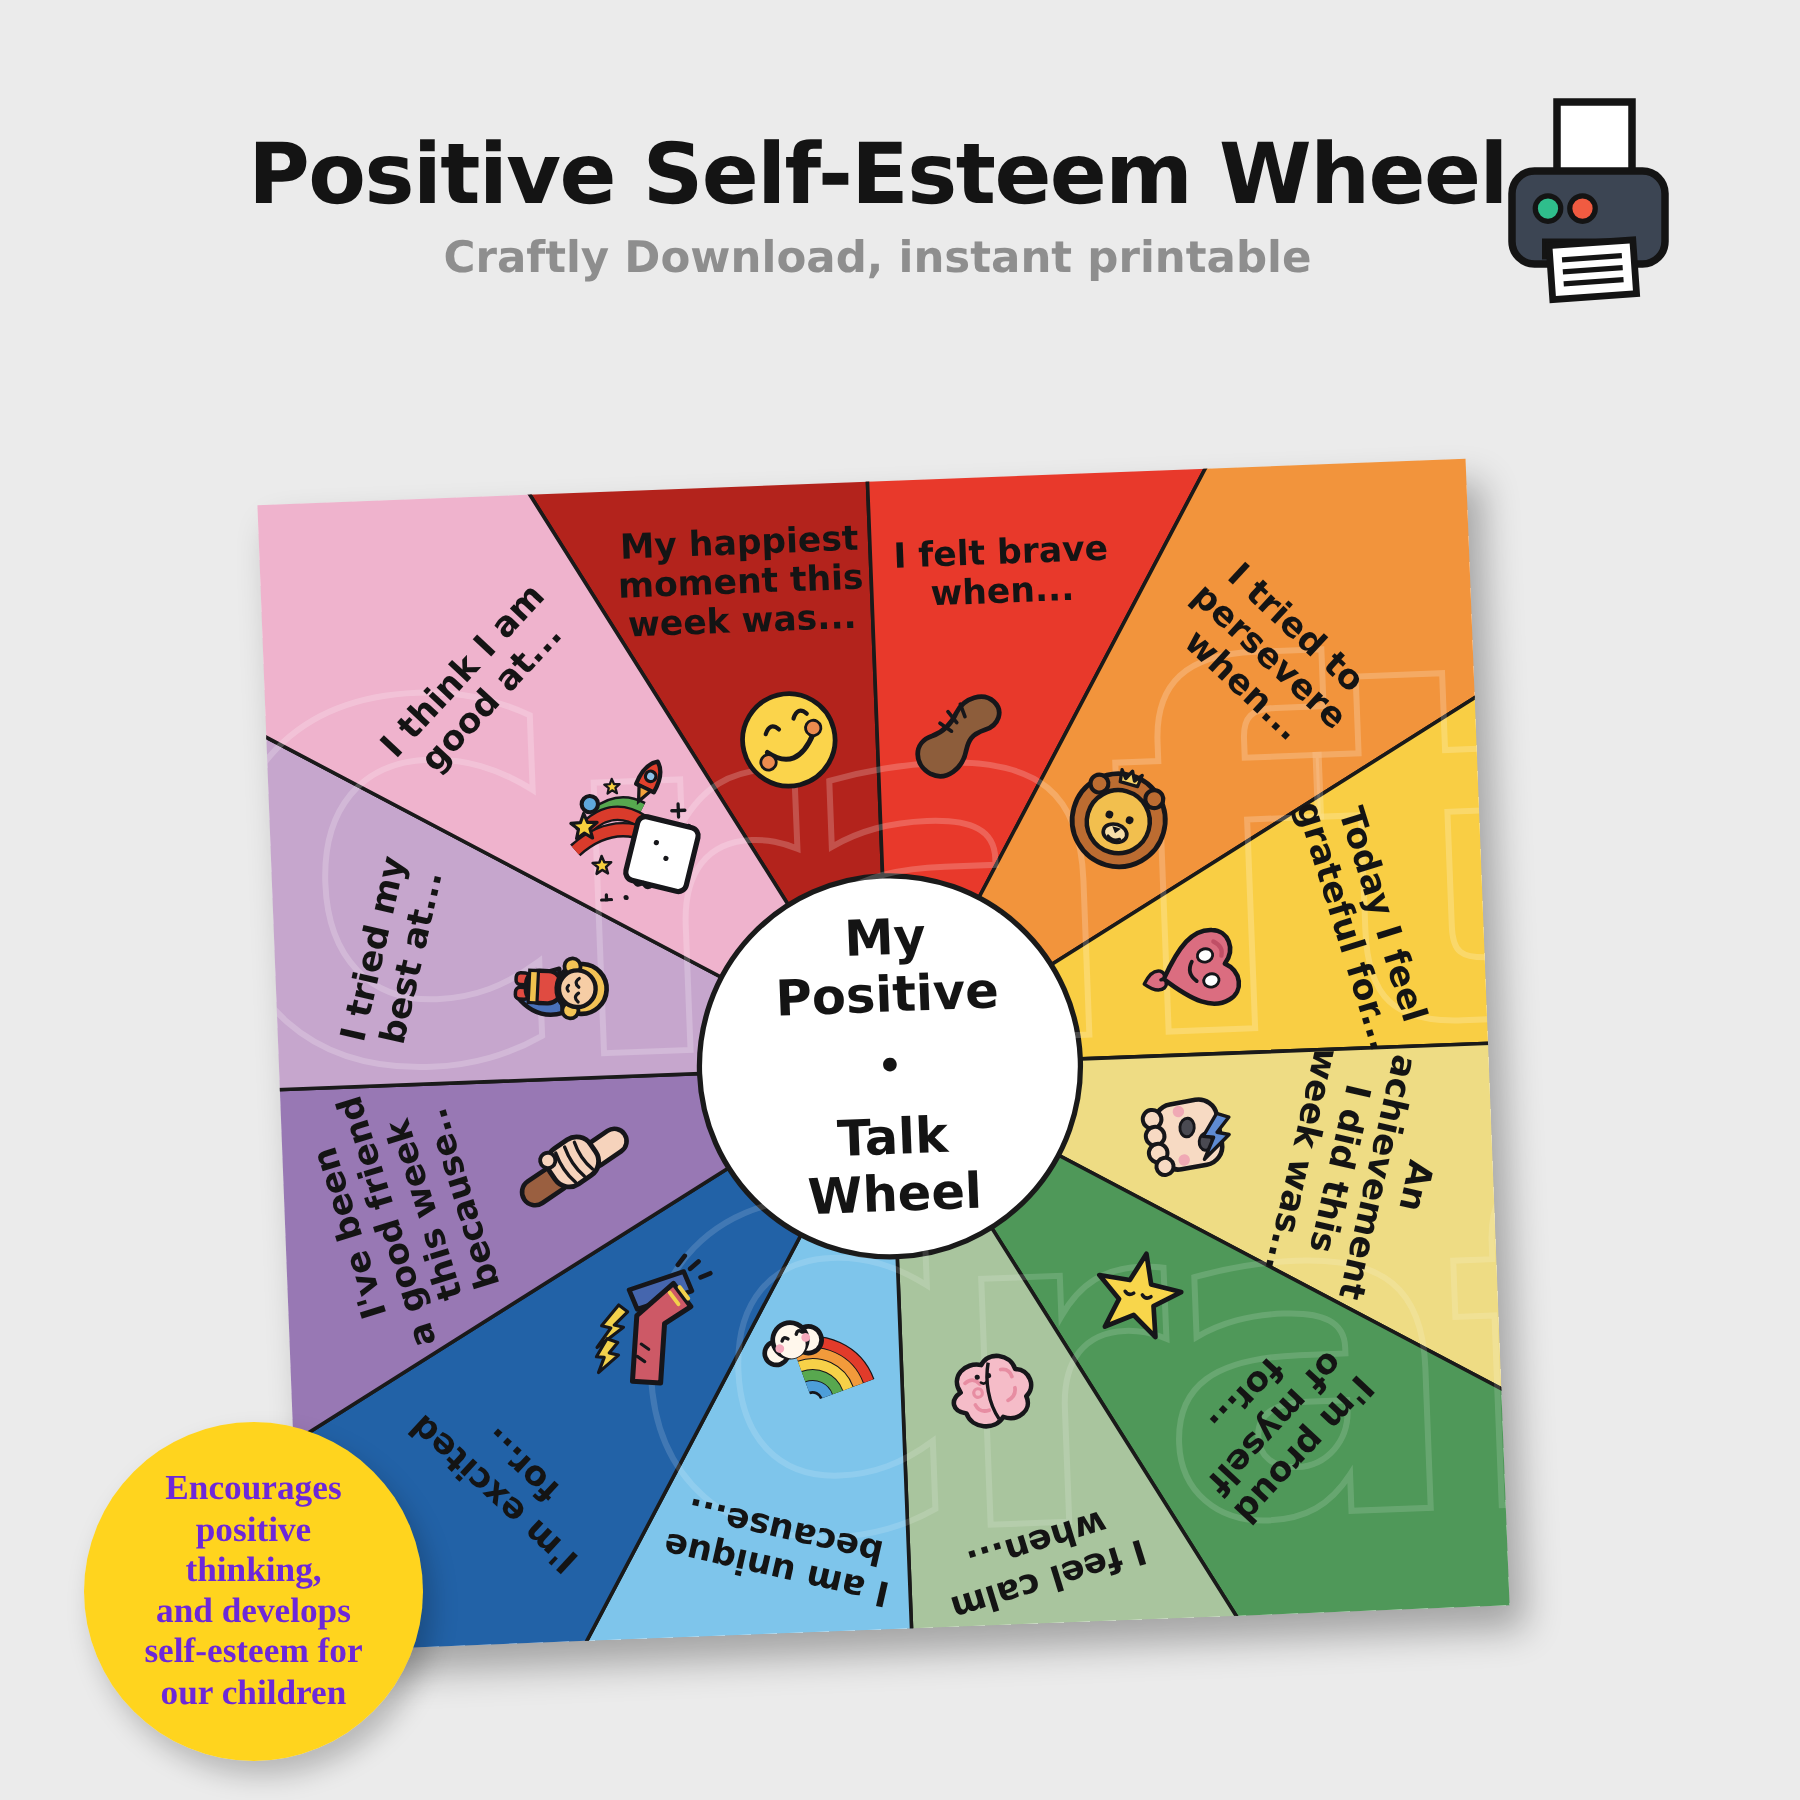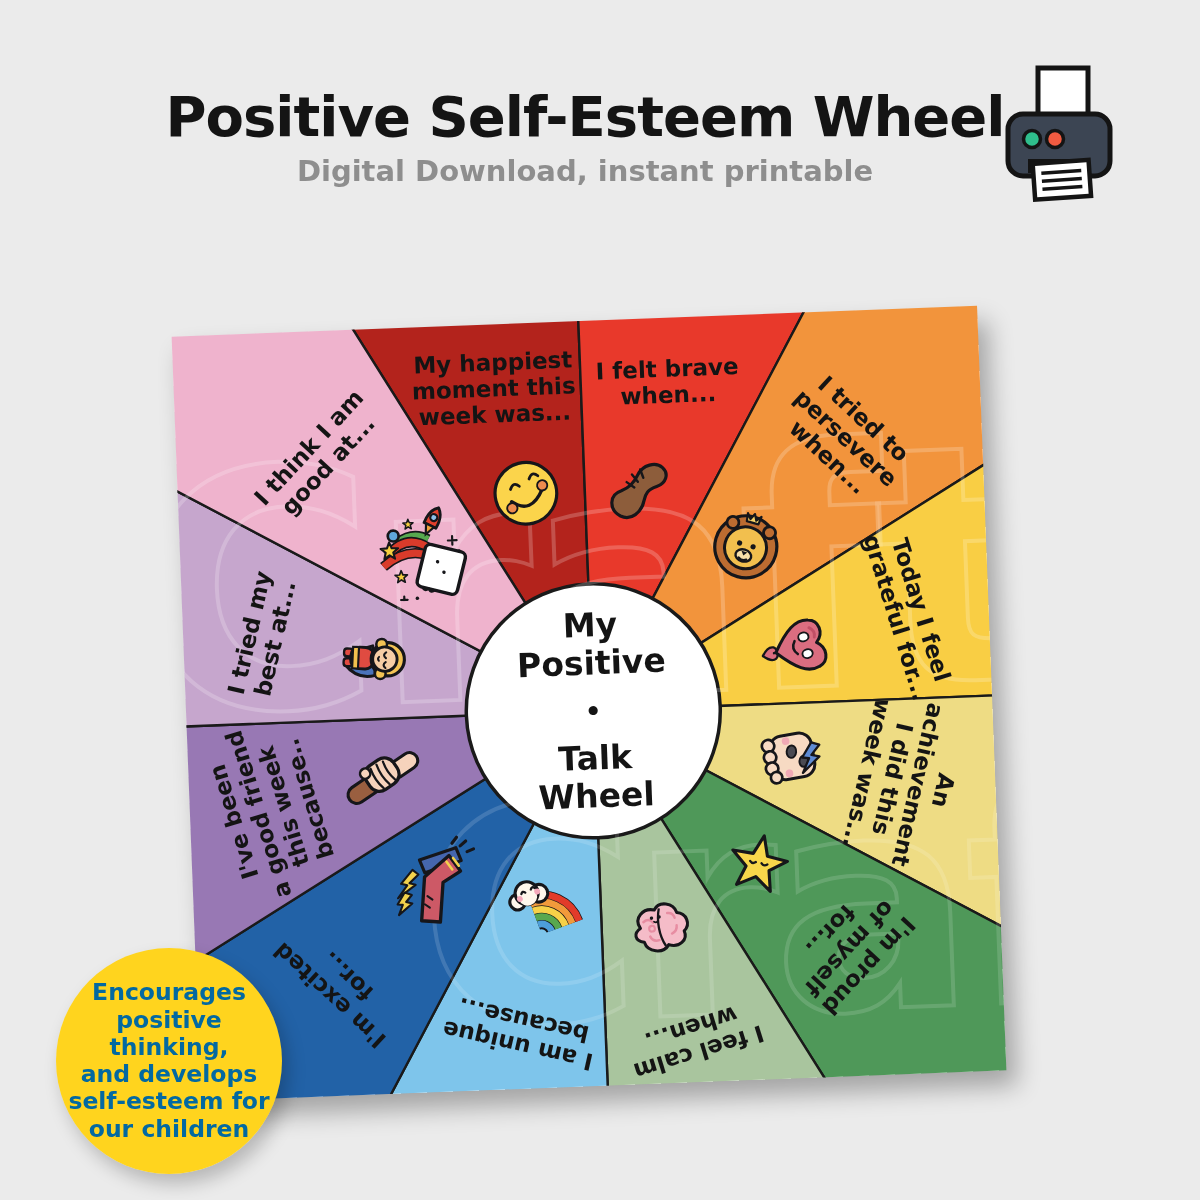--- a/index.html
+++ b/index.html
@@ -26,29 +26,29 @@
   .seg-icon svg{display:block;width:100%;height:100%;}
   .hub{position:absolute;left:407px;top:390px;transform:translate(-50%,-50%);
        width:250px;text-align:center;color:#141414;}
   .hub-line{font-size:33px;font-weight:800;line-height:1.16;white-space:pre-line;}
   .hub-dot{font-size:26px;font-weight:800;line-height:1;margin:15px 0;}
   .badge{position:absolute;left:56px;top:948px;width:226px;height:226px;border-radius:50%;
          box-shadow:6px 10px 18px rgba(0,0,0,.22);}
   .badge svg{position:absolute;left:0;top:0;width:100%;height:100%;}
   .badge-text{position:absolute;left:0;top:0;right:0;bottom:0;display:flex;align-items:center;
               justify-content:center;text-align:center;font-size:23.5px;font-weight:700;
-              line-height:1.16;white-space:pre-line;color:#0369a1;}
+              line-height:1.16;white-space:pre-line;color:#6d28d9;font-family:Liberation Serif, serif;}
 </style>
 </head>
 <body>
 
 <div id="stage">
 
   <div class="title">Positive Self-Esteem Wheel</div>
-  <div class="subtitle">Digital Download, instant printable</div>
+  <div class="subtitle">Craftly Download, instant printable</div>
 
   <div class="printer">
     <svg viewBox="0 0 118 142">
       <rect x="38" y="6" width="50" height="58" fill="#FFFFFF" stroke="#141414" stroke-width="5"></rect>
       <rect x="8" y="52" width="102" height="62" rx="15" fill="#3C4553" stroke="#141414" stroke-width="5"></rect>
       <circle cx="32" cy="77" r="8.5" fill="#2FBE8C" stroke="#141414" stroke-width="3.5"></circle>
       <circle cx="55" cy="77" r="8.5" fill="#F15B41" stroke="#141414" stroke-width="3.5"></circle>
       <path d="M28 97 h62 v14 h-62 Z" fill="#141414"></path>
       <g transform="rotate(-4 59 120)">
         <rect x="34" y="100" width="56" height="36" fill="#FFFFFF" stroke="#141414" stroke-width="4.5"></rect>

